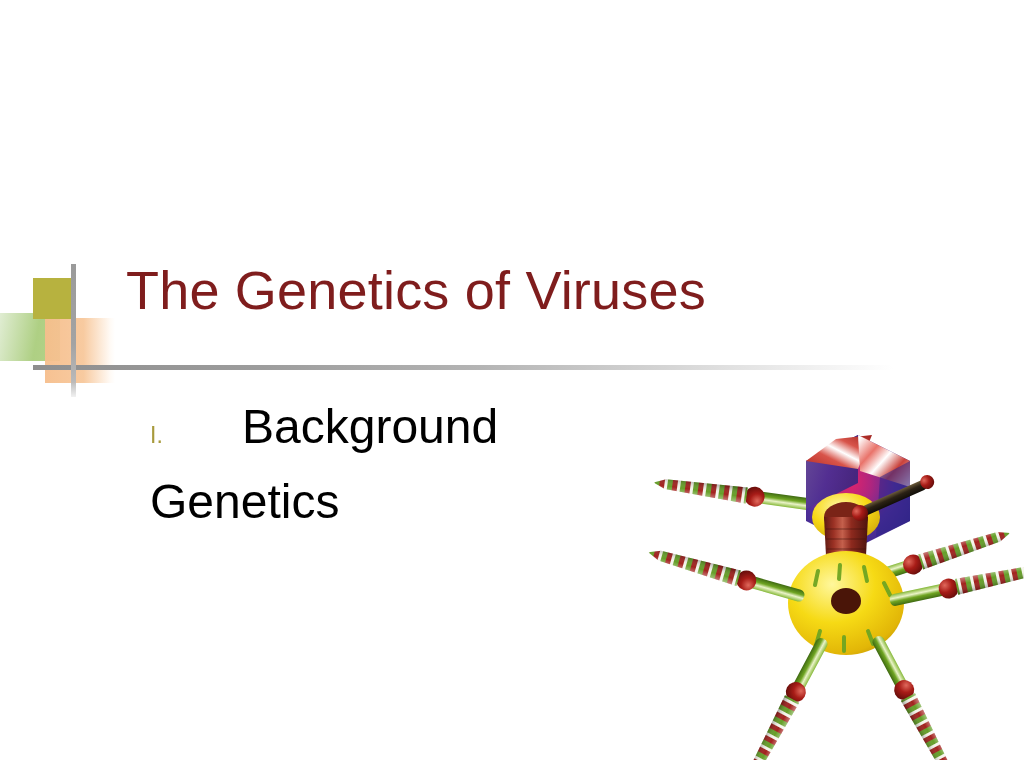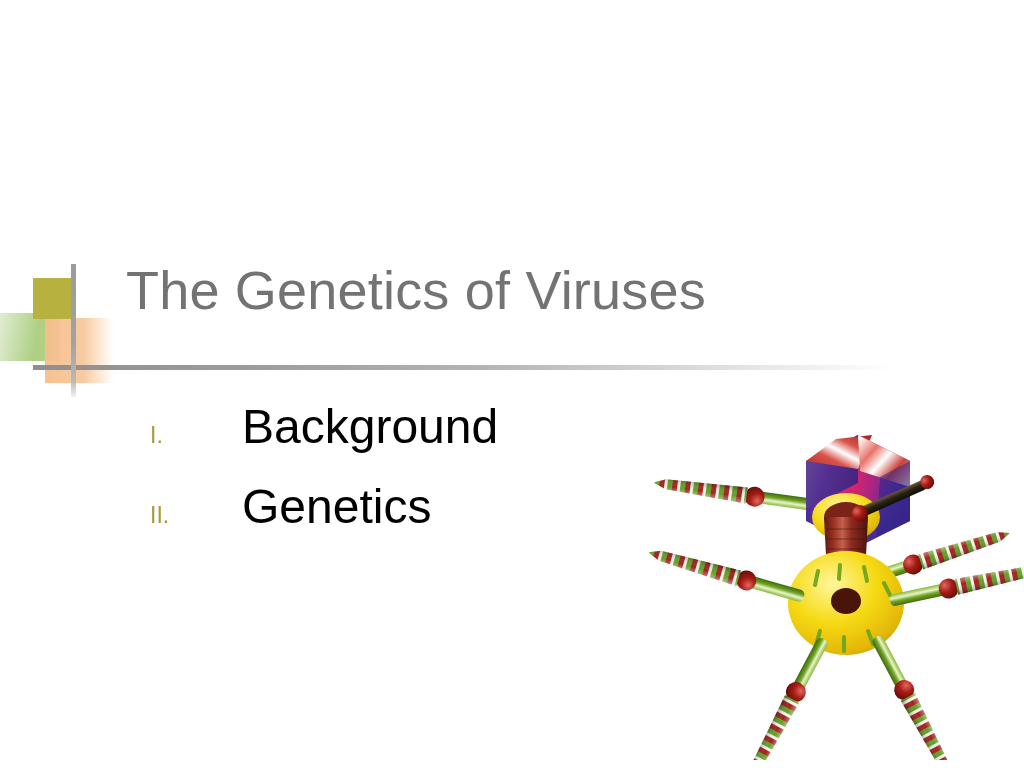--- a/index.html
+++ b/index.html
@@ -104,21 +104,21 @@
   #slide-title {
     position: absolute;
     left: 126px;
     top: 262px;
     margin: 0;
     font-family: "Liberation Sans", sans-serif;
     font-size: 54px;
     font-weight: 400;
     line-height: 1.05;
     letter-spacing: 0.2px;
-    color: #737373;
+    color: #7f1d1d;
     white-space: nowrap;
     text-align: center;
   }
 
   
   #body-list {
     position: absolute;
     left: 150px;
     top: 398px;
     margin: 0;
@@ -182,21 +182,20 @@
   </div>
 
   <h1 id="slide-title">The Genetics of Viruses</h1>
 
   <ul id="body-list">
     <li class="body-item">
       <span class="item-marker">I.</span>
       <span class="item-text">Background</span>
     </li>
     <li class="body-item">
-      <span class="item-marker">II.</span>
       <span class="item-text">Genetics</span>
     </li>
   </ul>
 
   <div id="phage-figure">
     <svg viewBox="0 0 396 335" xmlns="http://www.w3.org/2000/svg">
       <defs>
 
         <linearGradient id="gHeadTopL" x1="0" y1="1" x2="1" y2="0">
           <stop offset="0%" stop-color="#B42A24"></stop>

